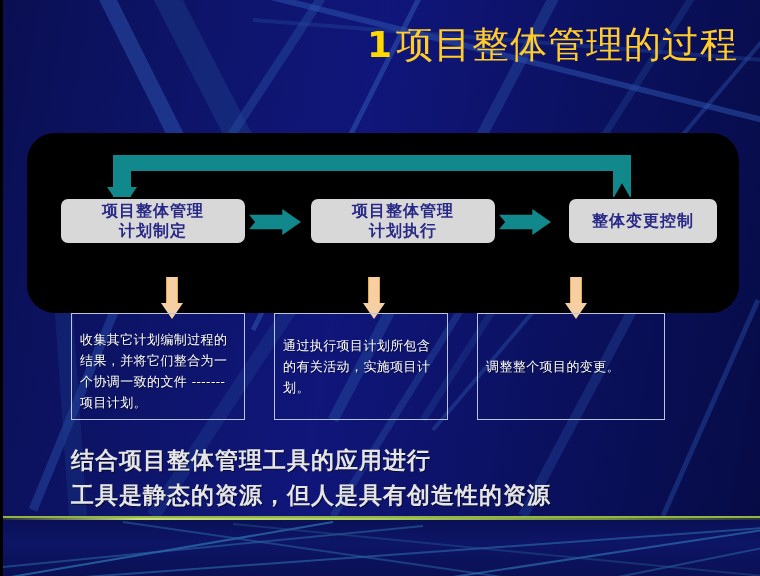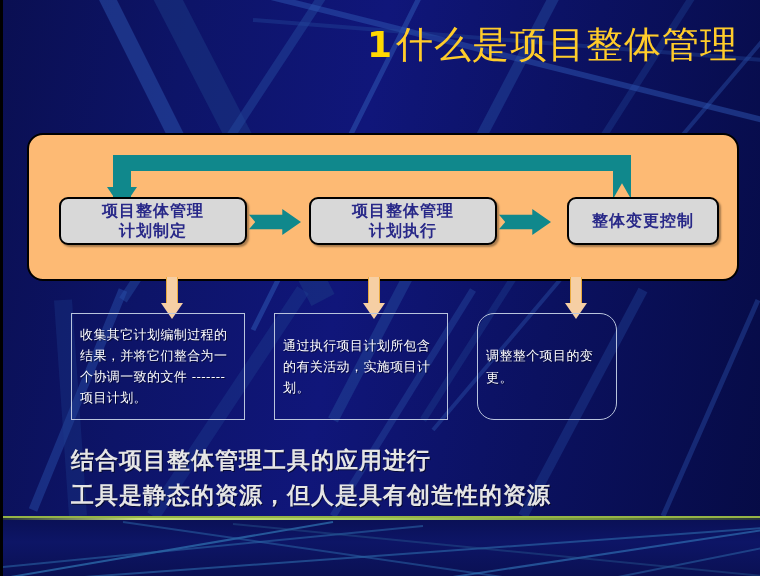--- a/index.html
+++ b/index.html
@@ -81,24 +81,24 @@
     text-shadow: 1px 1px 0 rgba(0,0,0,0.55);
     z-index: 6;
   }
 
   
   .panel {
     position: absolute;
     left: 24px;
     top: 133px;
     width: 712px;
-    height: 148px;
-    background: #fdba74;
+    height: 180px;
+    background: #000000;
     border: 2px solid #000000;
-    border-radius: 16px;
+    border-radius: 28px;
     box-sizing: border-box;
     z-index: 5;
   }
 
   .proc-box {
     position: absolute;
     background: #d8d8d8;
     border: 2px solid #000000;
     border-radius: 9px;
     box-sizing: border-box;
@@ -204,23 +204,23 @@
     color: #ffffff;
     font-size: 13px;
     line-height: 1.62;
     padding: 6px 8px;
     display: flex;
     align-items: center;
     z-index: 6;
     letter-spacing: 0.4px;
     text-shadow: 1px 1px 0 rgba(0,0,0,0.5);
   }
-  #cap1 { left: 68px; width: 174px; align-items: flex-start; padding-top: 10px; }
+  #cap1 { left: 68px; width: 174px; align-items: flex-end; padding-top: 10px; }
   #cap2 { left: 271px; width: 174px; }
-  #cap3 { left: 474px; width: 140px; border-radius: 17px; }
+  #cap3 { left: 474px; width: 188px; }
 
   
   .bottom-lines {
     position: absolute;
     left: 68px;
     top: 443px;
     z-index: 6;
     color: #e5e5e5;
     font-size: 23px;
     font-weight: bold;
@@ -267,21 +267,21 @@
         <path d="M 120 4 L 520 62" stroke="#2a63a4" stroke-width="2" opacity="0.55"></path>
         <path d="M 430 62 L 760 12" stroke="#3379bd" stroke-width="2" opacity="0.6"></path>
         <path d="M 600 62 L 760 30" stroke="#2d6bab" stroke-width="2" opacity="0.5"></path>
         <path d="M 230 6 L 760 58" stroke="#25578f" stroke-width="2" opacity="0.45"></path>
       </g>
     </svg>
   </div>
 
   <div class="title-row">
     <span class="title-num">1</span>
-    <span class="title-text">什么是项目整体管理</span>
+    <span class="title-text">项目整体管理的过程</span>
   </div>
 
 
   <div class="panel">
 
     <div class="fb-top"></div>
     <div class="fb-left-stem"></div>
     <div class="fb-left-head"></div>
     <div class="fb-right-stem"></div>
 

